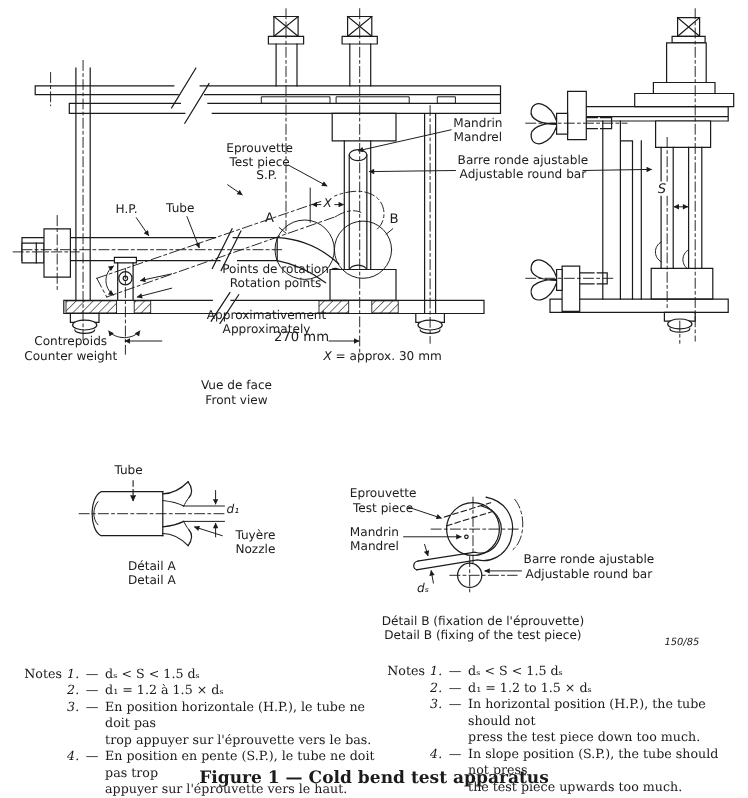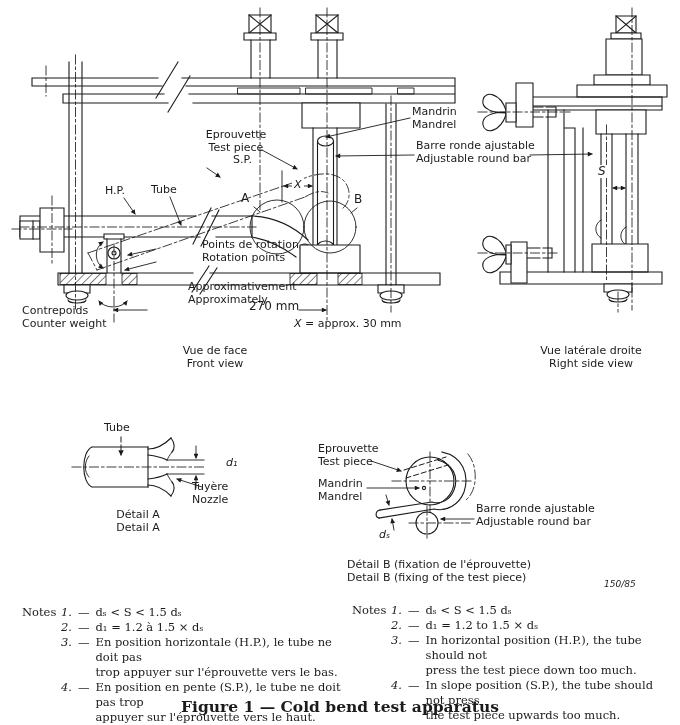--- a/index.html
+++ b/index.html
@@ -7,21 +7,21 @@
         font-family:"DejaVu Sans","Liberation Sans",sans-serif;color:#1b1b1b;}
   svg.art{position:absolute;left:0;top:0;}
   svg.art path,svg.art rect,svg.art circle,svg.art ellipse,svg.art line{
     stroke:#1b1b1b;stroke-width:1.1;fill:none;stroke-linecap:square;stroke-linejoin:miter;}
   svg.art .f{fill:#ffffff;}
   svg.art .thin{stroke-width:.9;}
   svg.art .cl{stroke-width:.85;stroke-dasharray:9 3 2.5 3;}
   svg.art .dsh{stroke-width:1;stroke-dasharray:5 3;}
   svg.art .hatch{fill:url(#hatch);stroke-width:.8;}
   svg.art #ah path{fill:#1b1b1b;stroke:none;}
-  .lbl{position:absolute;font-size:11px;line-height:13px;white-space:pre-line;color:#1b1b1b;}
+  .lbl{position:absolute;font-size:11px;line-height:13px;white-space:pre-line;color:#1b1b1b;text-align:center;}
   .c{text-align:center;}
   .i{font-style:italic;}
   .bg{background:#fff;padding:0 2px;}
   .big{font-size:12px;}
   .small{font-size:9px;}
   .notes{position:absolute;display:flex;font-family:"DejaVu Serif","Liberation Serif",serif;
          font-size:11.5px;line-height:15px;}
   .notes-heading{width:36px;flex:none;}
   .note-row{display:flex;align-items:flex-start;}
   .note-num{width:14px;flex:none;text-align:right;font-style:italic;margin-right:6px;}
@@ -215,26 +215,24 @@
   <div class="lbl" style="left:22px;top:304px;">Contrepoids
 Counter weight</div>
   <div class="lbl" style="left:148px;top:280px;margin-left:40px;">Approximativement
 Approximately</div>
   <div class="lbl big" style="left:249px;top:300px;">270 mm</div>
   <div class="lbl" style="left:294px;top:317px;"><span class="i">X</span> <span>= approx. 30 mm</span></div>
   <div class="lbl c" style="left:165px;top:344px;width:100px;">Vue de face
 Front view</div>
 
   <div class="lbl i big bg" style="left:596px;top:165px;">S</div>
-  <div class="lbl c" style="left:536px;top:344px;width:110px;">Vue latérale droite
-Right side view</div>
 
   <div class="lbl" style="left:104px;top:421px;">Tube</div>
-  <div class="lbl i" style="left:206px;top:456px;margin-left:20px;">d₁</div>
-  <div class="lbl" style="left:192px;top:480px;">Tuyère
+  <div class="lbl i" style="left:206px;top:456px;">d₁</div>
+  <div class="lbl" style="left:214px;top:480px;">Tuyère
 Nozzle</div>
   <div class="lbl c" style="left:100px;top:508px;width:76px;">Détail A
 Detail A</div>
 
   <div class="lbl" style="left:318px;top:442px;">Eprouvette
 Test piece</div>
   <div class="lbl" style="left:318px;top:477px;">Mandrin
 Mandrel</div>
   <div class="lbl" style="left:476px;top:502px;">Barre ronde ajustable
 Adjustable round bar</div>

